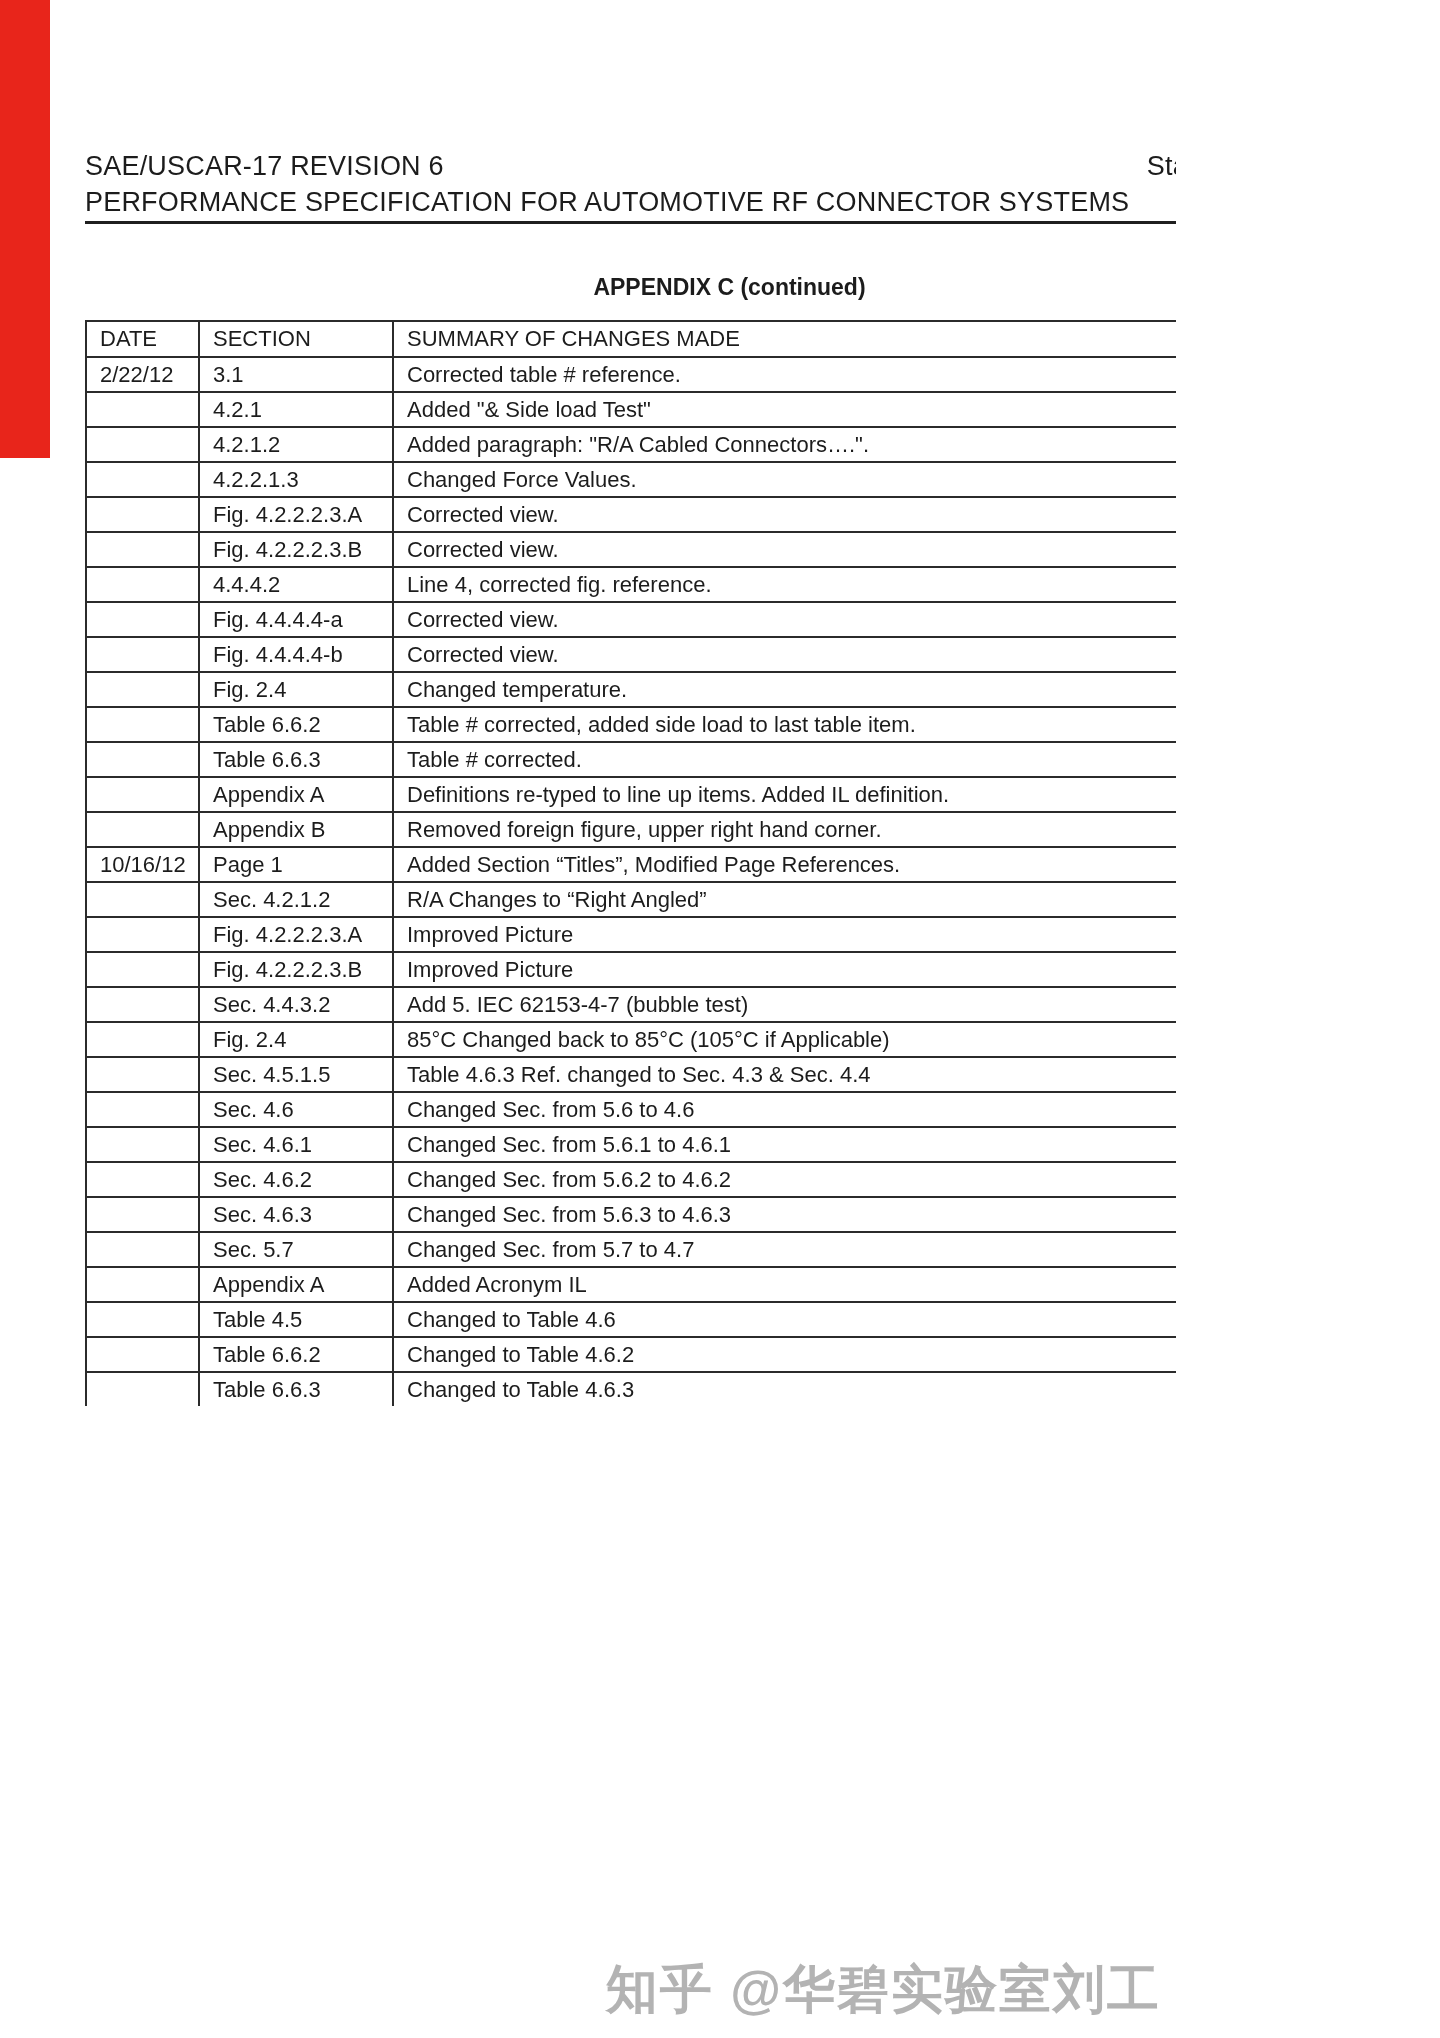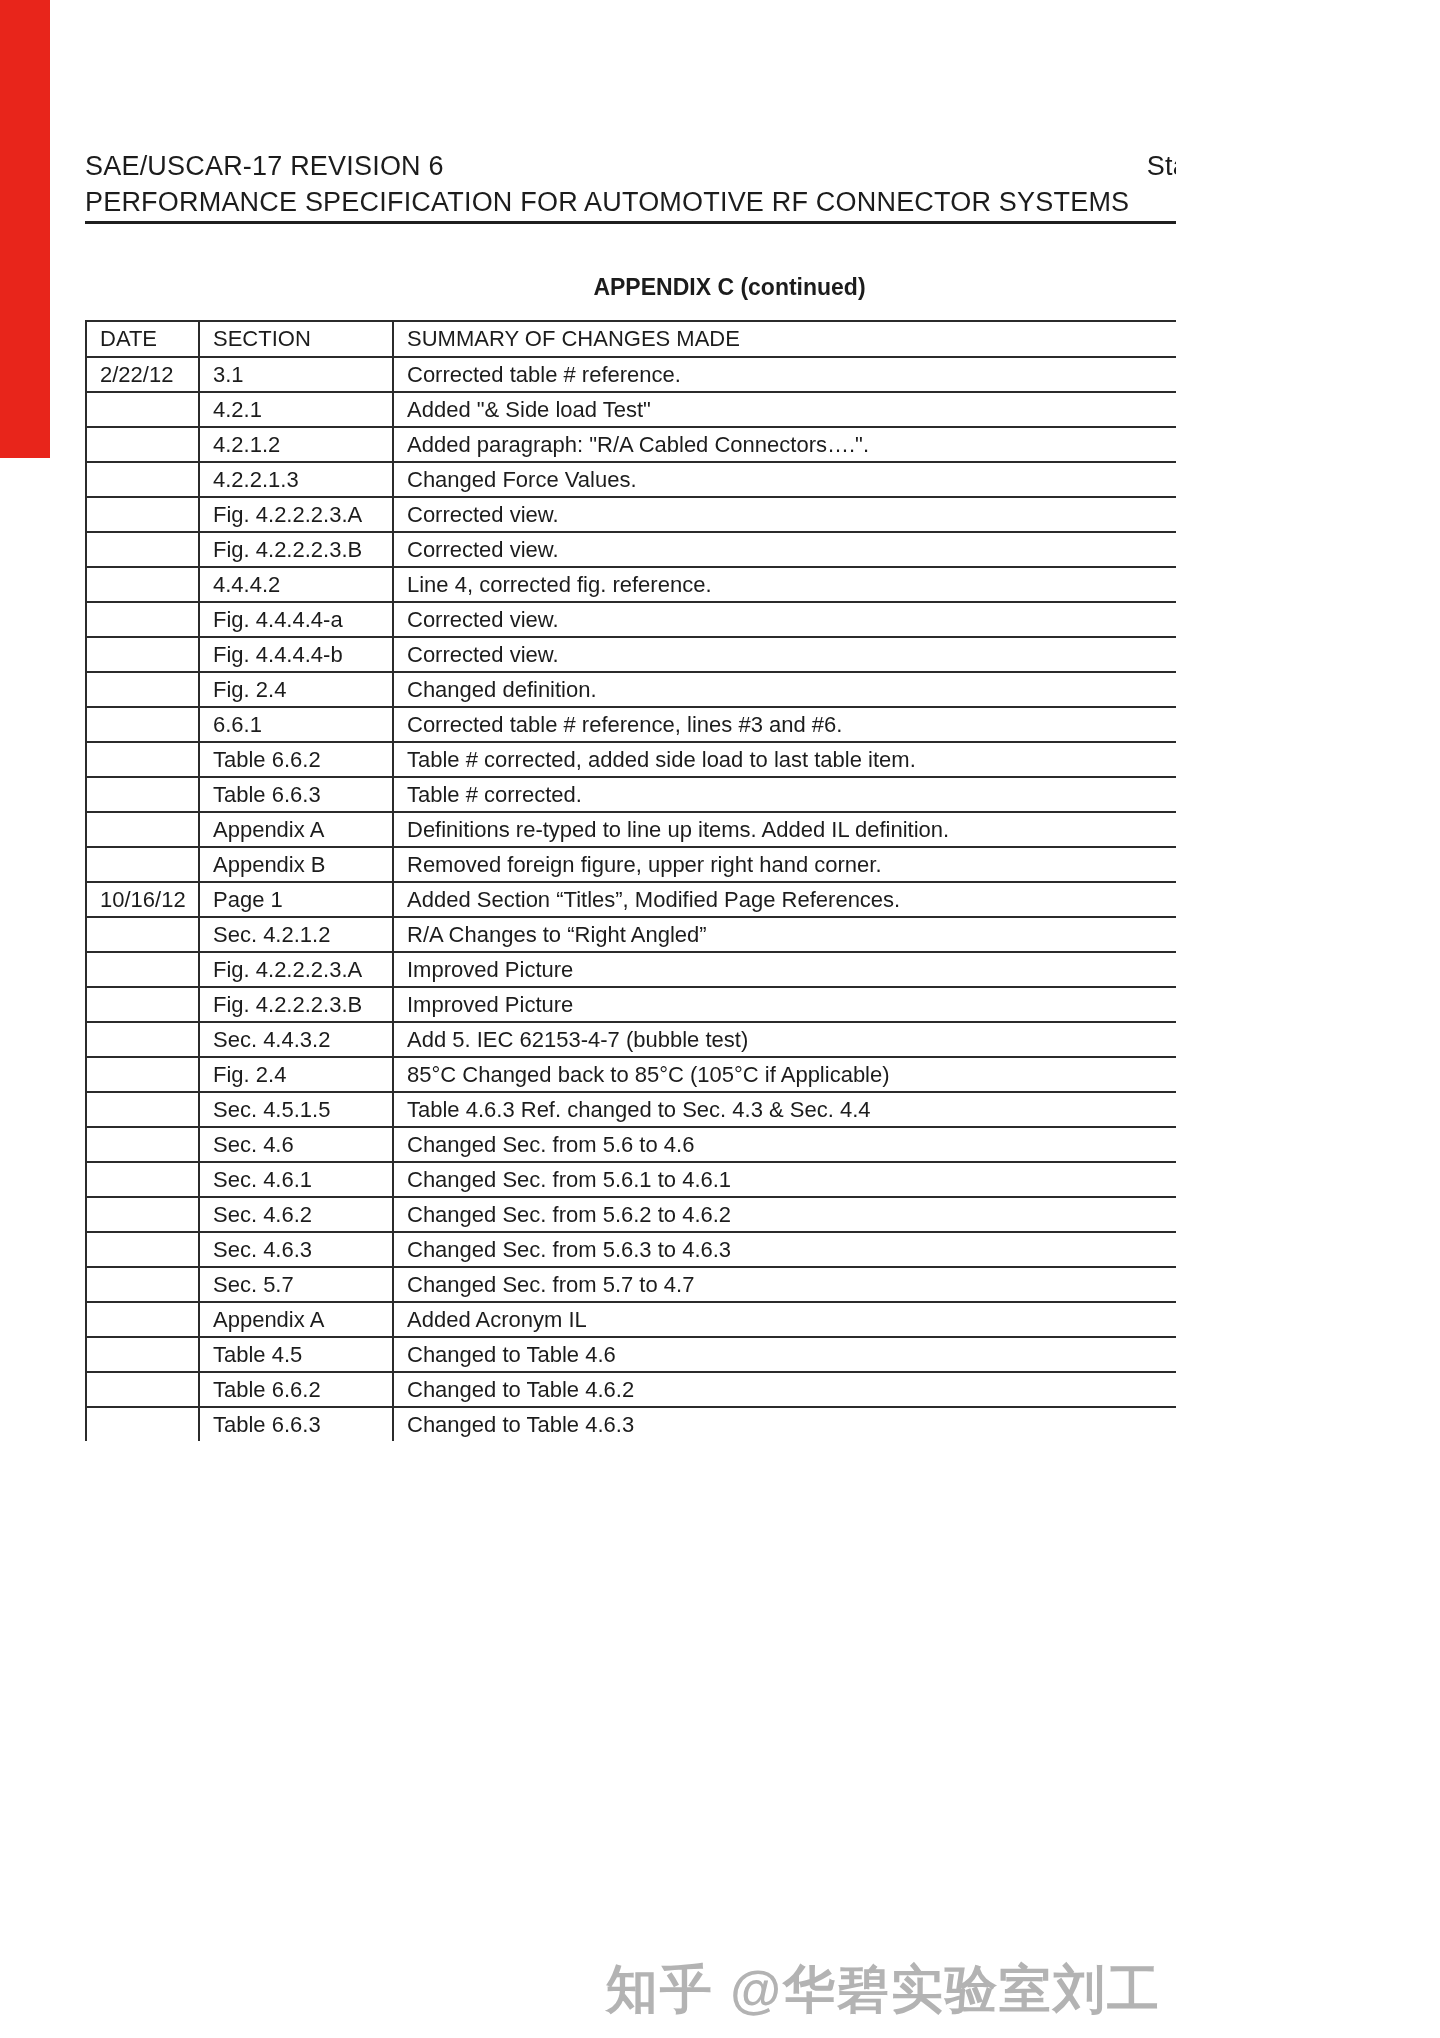--- a/index.html
+++ b/index.html
@@ -137,26 +137,21 @@
             <td>Corrected view.</td>
           </tr>
           <tr>
             <td></td>
             <td>Fig. 4.4.4.4-b</td>
             <td>Corrected view.</td>
           </tr>
           <tr>
             <td></td>
             <td>Fig. 2.4</td>
-            <td>Changed definition.</td>
-          </tr>
-          <tr>
-            <td></td>
-            <td>6.6.1</td>
-            <td>Corrected table # reference, lines #3 and #6.</td>
+            <td>Changed temperature.</td>
           </tr>
           <tr>
             <td></td>
             <td>Table 6.6.2</td>
             <td>Table # corrected, added side load to last table item.</td>
           </tr>
           <tr>
             <td></td>
             <td>Table 6.6.3</td>
             <td>Table # corrected.</td>

